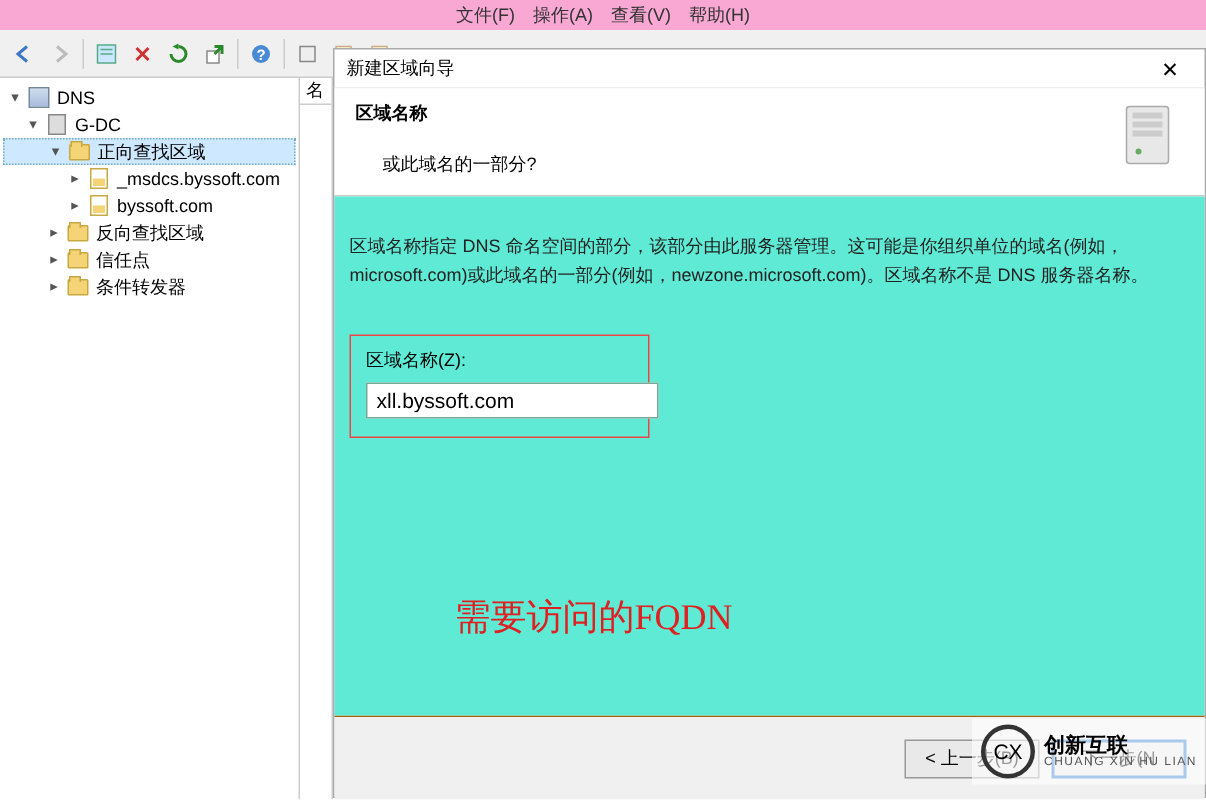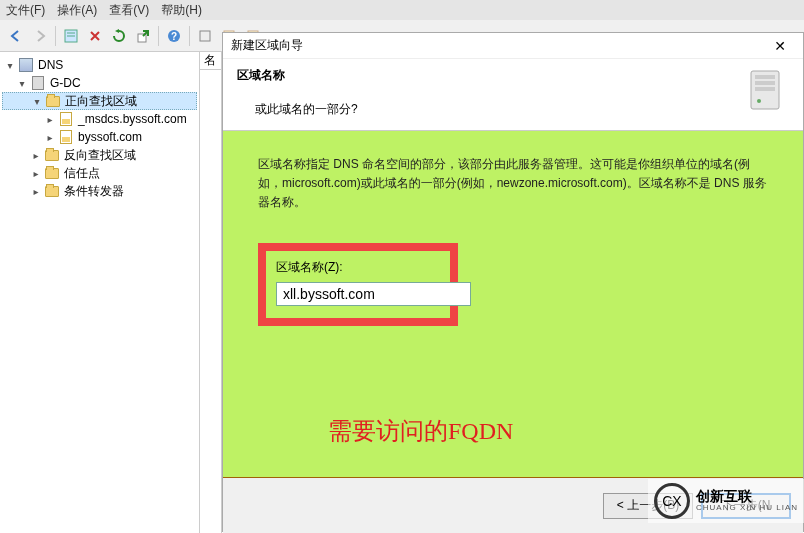--- a/index.html
+++ b/index.html
@@ -1,19 +1,19 @@
 <!DOCTYPE html>
 <html><head>
 <meta charset="utf-8">
 <style>
 * { box-sizing: border-box; margin: 0; padding: 0; font-family: "Microsoft YaHei", "SimSun", Arial, sans-serif; }
 body { width: 804px; height: 533px; background: #fff; position: relative; overflow: hidden; font-size: 12px; }
 
 
-.menubar { height: 20px; display: flex; align-items: center; padding: 0 6px; gap: 12px; background: #e5e5e5; }
+.menubar { height: 20px; display: flex; align-items: center; padding: 0 6px; gap: 12px; background: #f9a8d4; justify-content: center; }
 .menubar span { color: #333; }
 
 
 .toolbar { height: 32px; display: flex; align-items: center; padding: 0 4px; background: #f0f0f0; border-bottom: 1px solid #ccc; }
 .tb-btn { width: 22px; height: 22px; display: flex; align-items: center; justify-content: center; margin: 0 1px; border: 1px solid transparent; }
 .tb-sep { width: 1px; height: 20px; background: #ccc; margin: 0 3px; }
 
 
 .main { display: flex; height: calc(533px - 52px); }
 .left-tree { width: 200px; border-right: 1px solid #ccc; padding: 4px 2px; background: #fff; }
@@ -31,24 +31,24 @@
 .dlg-title { height: 26px; display: flex; align-items: center; padding: 0 8px; border-bottom: 1px solid #eee; }
 .dlg-title .tlabel { flex: 1; font-size: 12px; }
 .dlg-close { width: 30px; height: 20px; display: flex; align-items:center; justify-content:center; font-size: 14px; }
 
 .dlg-header { height: 72px; display: flex; padding: 8px 14px 0 14px; background: #fff; border-bottom: 1px solid #ccc; }
 .dlg-header .htext { flex: 1; }
 .dlg-header .htext .h1 { font-weight: bold; margin-bottom: 17px; }
 .dlg-header .htext .h2 { padding-left: 18px; }
 .dlg-header .hicon { width: 48px; display:flex; align-items:flex-start; justify-content:center; }
 
-.dlg-body { background: #bef264; height: calc(500px - 26px - 72px - 56px); padding: 24px 35px; position: relative; }
+.dlg-body { background: #5eead4; height: calc(500px - 26px - 72px - 56px); padding: 24px 10px; position: relative; }
 .desc { line-height: 1.6; color: #222; margin-bottom: 30px; }
 
-.highlight-box { border: 8px solid #ef4444; padding: 8px 10px 12px 10px; width: 200px; }
+.highlight-box { border: 1px solid #ef4444; padding: 8px 10px 12px 10px; width: 200px; }
 .zone-label { margin-bottom: 6px; }
 .zone-row { display: flex; align-items:center; }
 .zone-input { width: 410px; height: 24px; border: 1px solid #7a9; padding: 0 6px; font-size: 14px; background:#fff; outline:none; }
 
 .annot { position:absolute; left: 70px; top: 172px; font-family: "SimSun", serif; font-size: 24px; color: #e02020; }
 
 .dlg-footer { height: 56px; border-top: 1px solid #a16207; display:flex; align-items:center; justify-content:flex-end; padding: 0 12px; gap: 8px; background:#f0f0f0; }
 .btn { min-width: 90px; height: 26px; border: 1px solid #999; background: #e9e9e9; display:flex; align-items:center; justify-content:center; padding: 0 10px; }
 .btn.primary { border: 2px solid #2a7ad0; background: #e9e9e9; }
 

